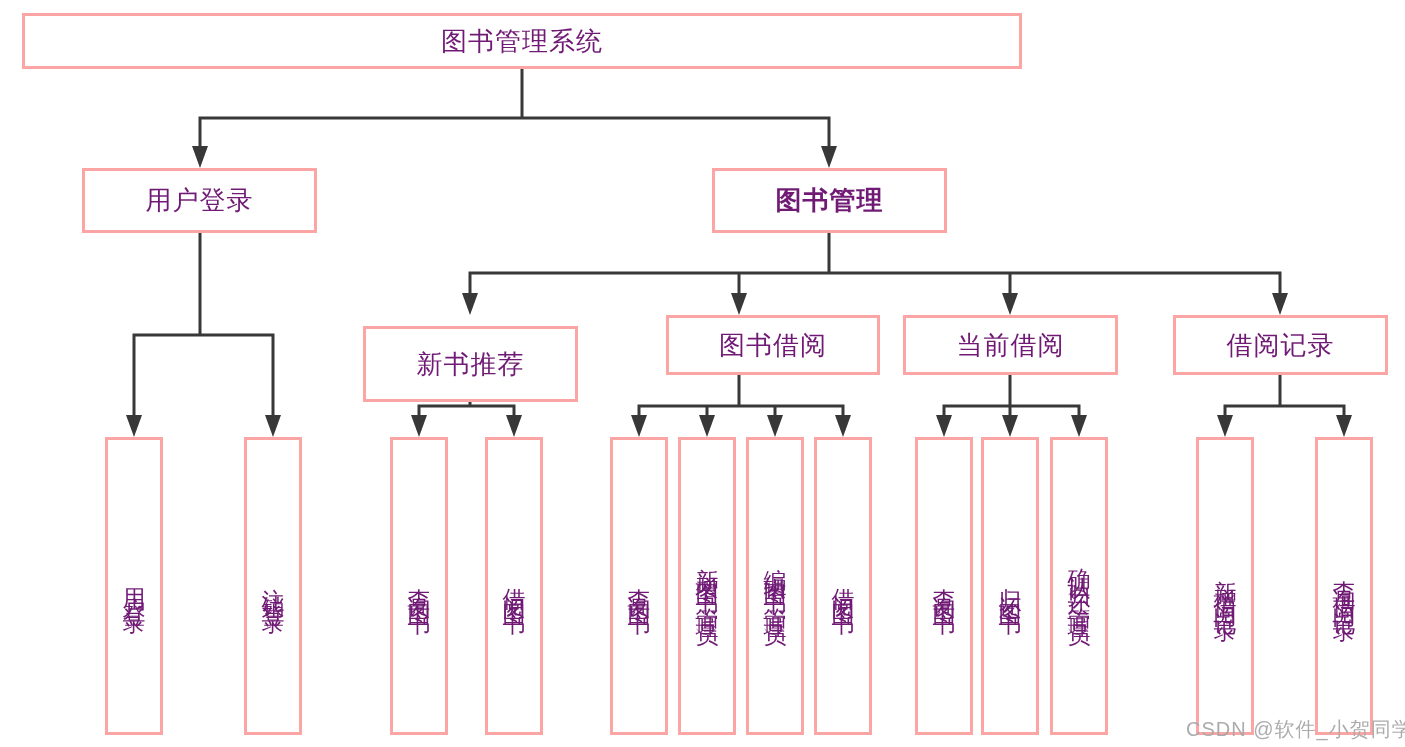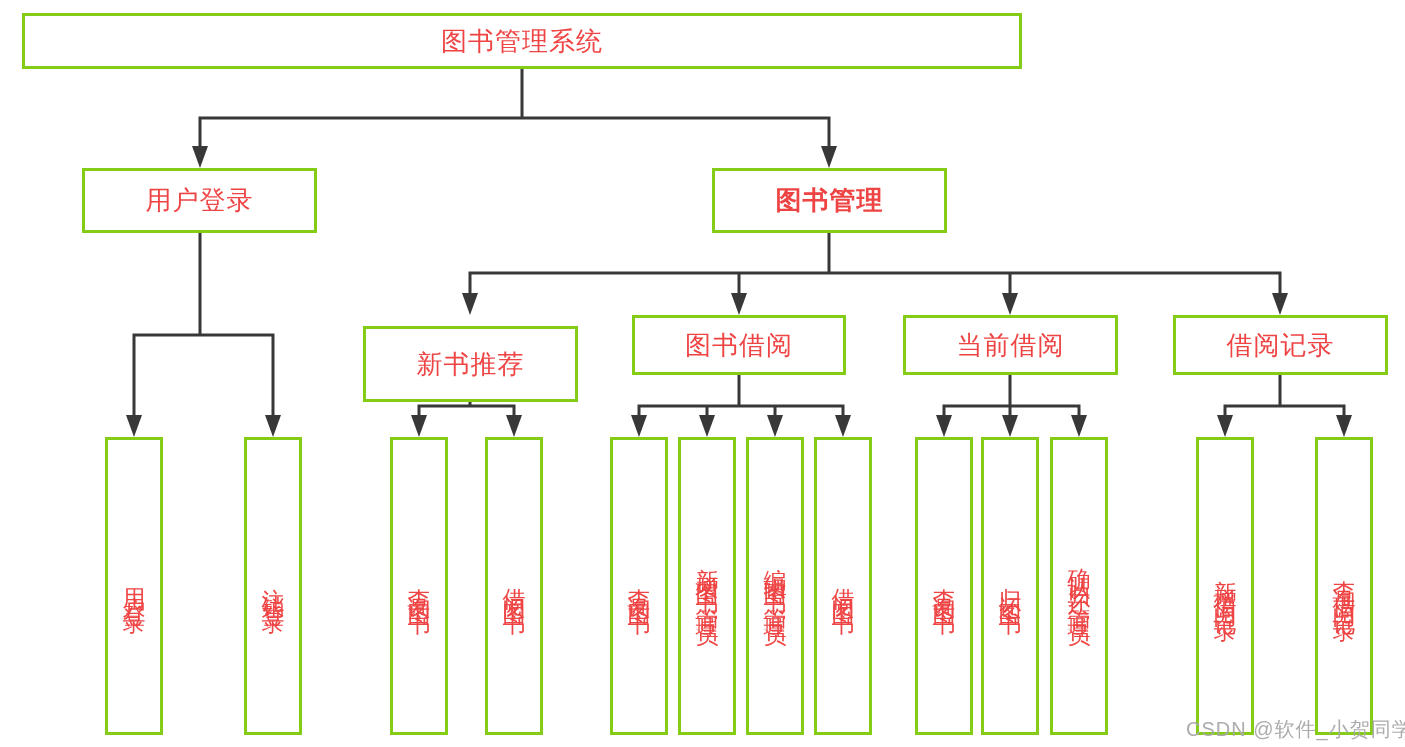--- a/index.html
+++ b/index.html
@@ -19,26 +19,26 @@
     position: absolute;
     left: 0;
     top: 0;
     width: 1405px;
     height: 747px;
     pointer-events: none;
   }
   .node {
     position: absolute;
     box-sizing: border-box;
-    border: 3px solid #84cc16;
+    border: 3px solid #fca5a5;
     background: #ffffff;
     display: flex;
     align-items: center;
     justify-content: center;
-    color: #ef4444;
+    color: #701a75;
   }
   .hbox {
     font-size: 26px;
     letter-spacing: 1px;
     white-space: nowrap;
   }
   .vbox {
     font-size: 23px;
   }
   .vbox .vtext {
@@ -104,21 +104,21 @@
   <div class="node hbox" style="left:82px; top:168px; width:235px; height:65px;">
     <span>用户登录</span>
   </div>
   <div class="node hbox" style="left:712px; top:168px; width:235px; height:65px;font-weight:bold;">
     <span>图书管理</span>
   </div>
 
   <div class="node hbox" style="left:363px; top:326px; width:215px; height:76px;">
     <span>新书推荐</span>
   </div>
-  <div class="node hbox" style="left:632px; top:315px; width:214px; height:60px;">
+  <div class="node hbox" style="left:666px; top:315px; width:214px; height:60px;">
     <span>图书借阅</span>
   </div>
   <div class="node hbox" style="left:903px; top:315px; width:215px; height:60px;text-align:right;">
     <span>当前借阅</span>
   </div>
   <div class="node hbox" style="left:1173px; top:315px; width:215px; height:60px;">
     <span>借阅记录</span>
   </div>
 
   <div class="node vbox" style="left:105px; top:437px; width:58px; height:298px;">

